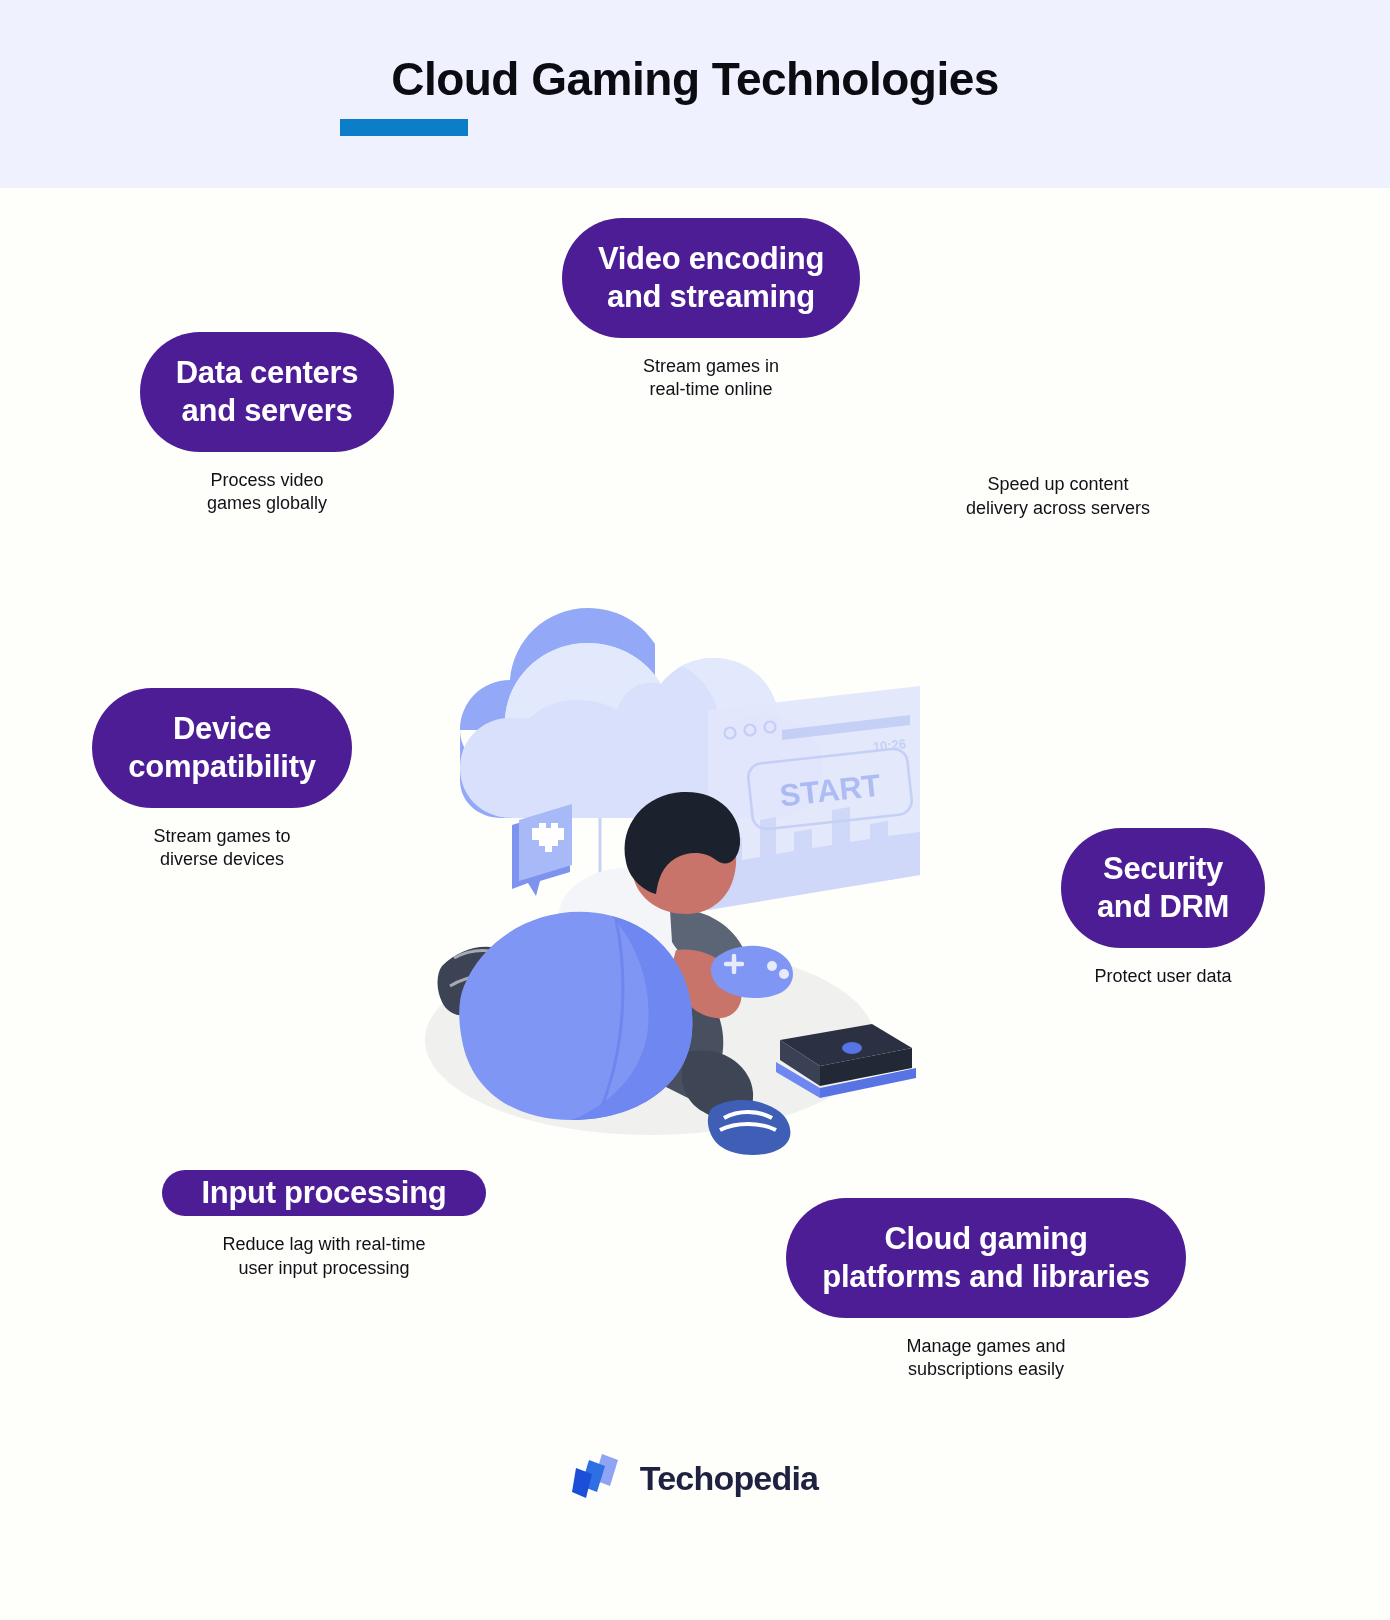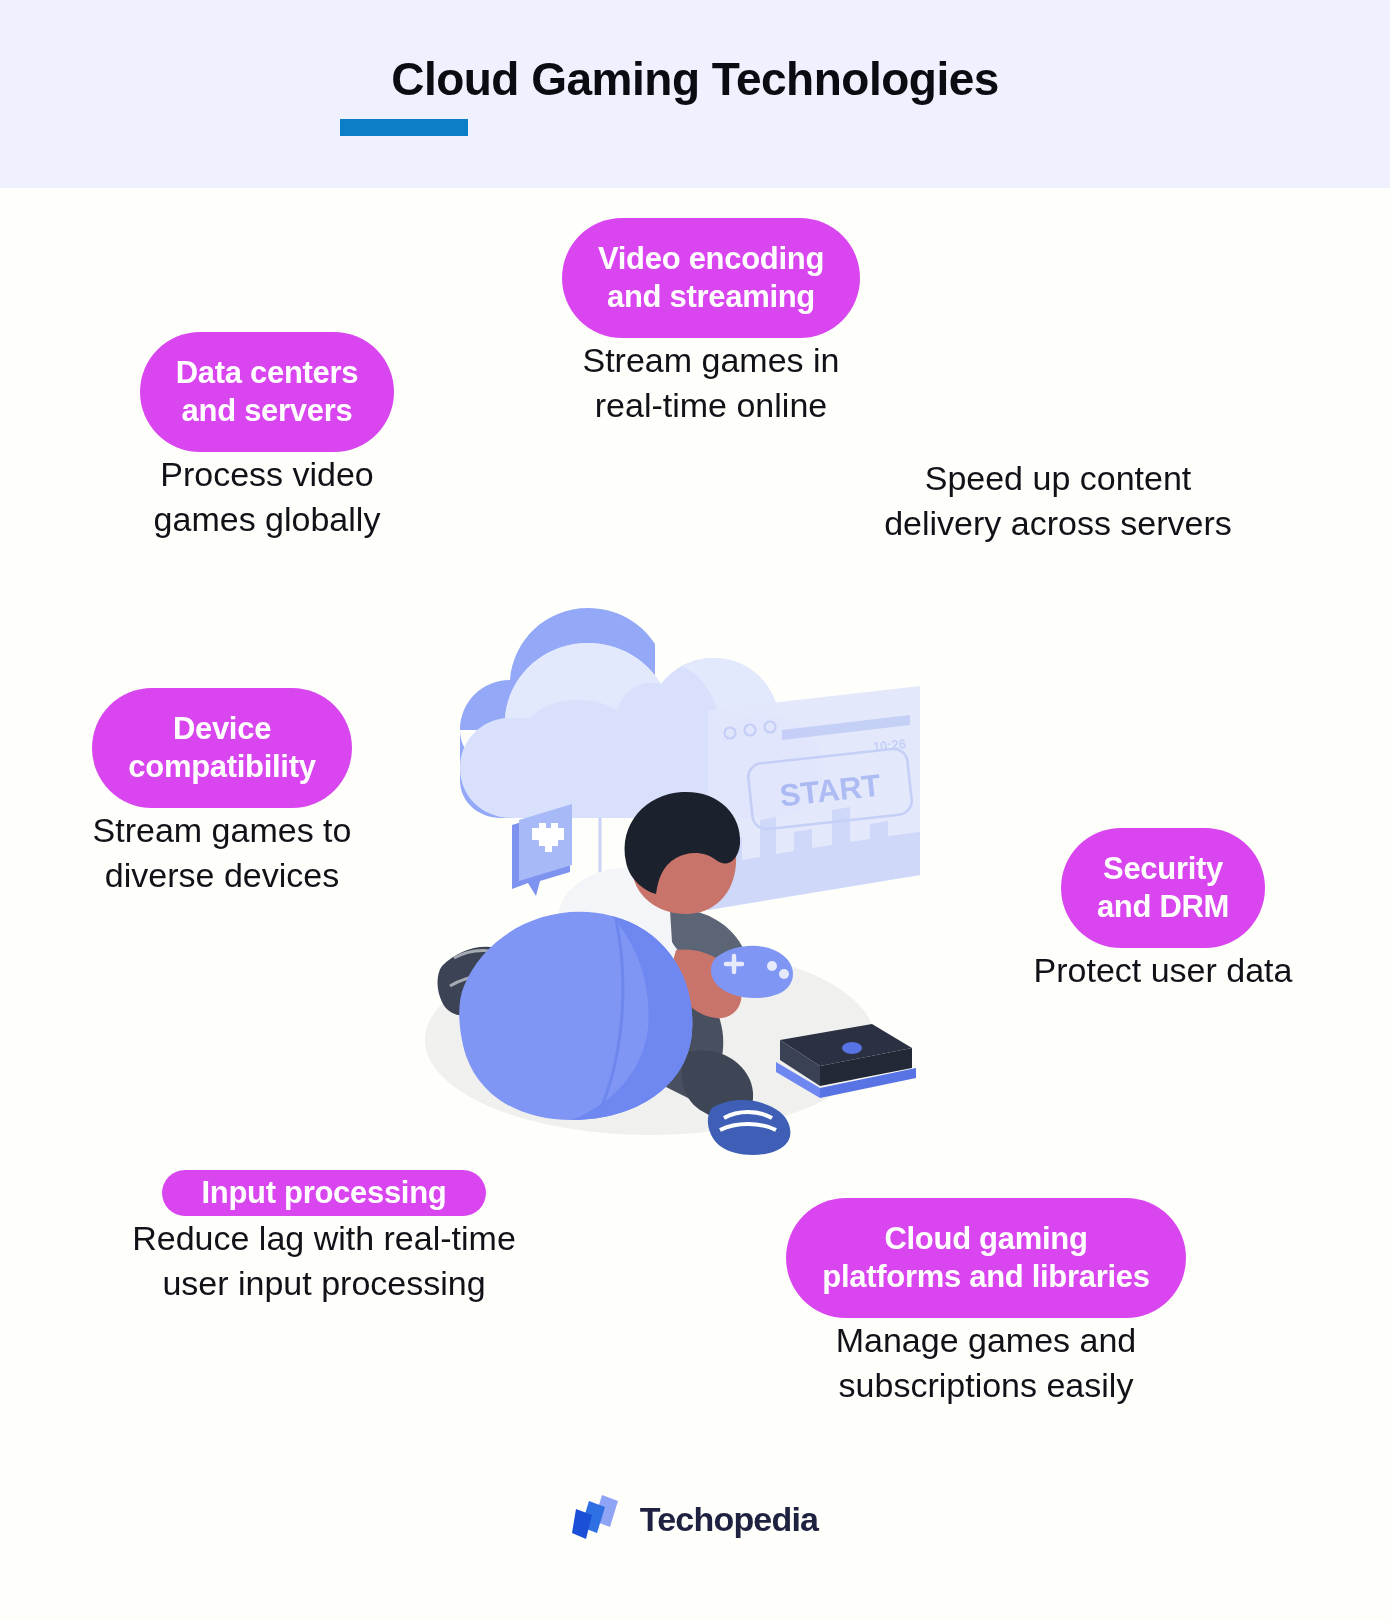--- a/index.html
+++ b/index.html
@@ -42,36 +42,37 @@
     background: #0B7DC9;
   }
 
   
   .node {
     position: absolute;
     text-align: center;
   }
   .pill {
     display: inline-block;
-    background: #d946ef;
+    background: #4c1d95;
     color: #FFFFFF;
     border-radius: 999px;
     font-weight: bold;
     font-size: 31px;
     line-height: 1.22;
     padding: 22px 36px;
     box-sizing: border-box;
     letter-spacing: -0.3px;
     white-space: pre-line;
   }
   .pill.one-line {
     padding: 4px 40px;
   }
   .caption {
-    font-size: 34px;
+    margin-top: 17px;
+    font-size: 18px;
     line-height: 1.32;
     color: #111118;
     white-space: pre-line;
   }
 
   
   #node-video   { left: 505px;  top: 218px;  width: 412px; }
   #node-data    { left: 78px;   top: 332px;  width: 378px; }
   #node-cdn     { left: 836px;  top: 456px;  width: 444px; }
   #node-device  { left: 30px;   top: 688px;  width: 384px; }
@@ -92,21 +93,20 @@
   
   #footer-logo {
     position: absolute;
     left: 0;
     top: 1452px;
     width: 1390px;
     display: flex;
     align-items: center;
     justify-content: center;
     gap: 16px;
-    margin-top: 41px;
   }
   #logo-wordmark {
     font-size: 34px;
     font-weight: bold;
     color: #1E2140;
     letter-spacing: -0.8px;
   }
 </style>
 </head>
 <body>

